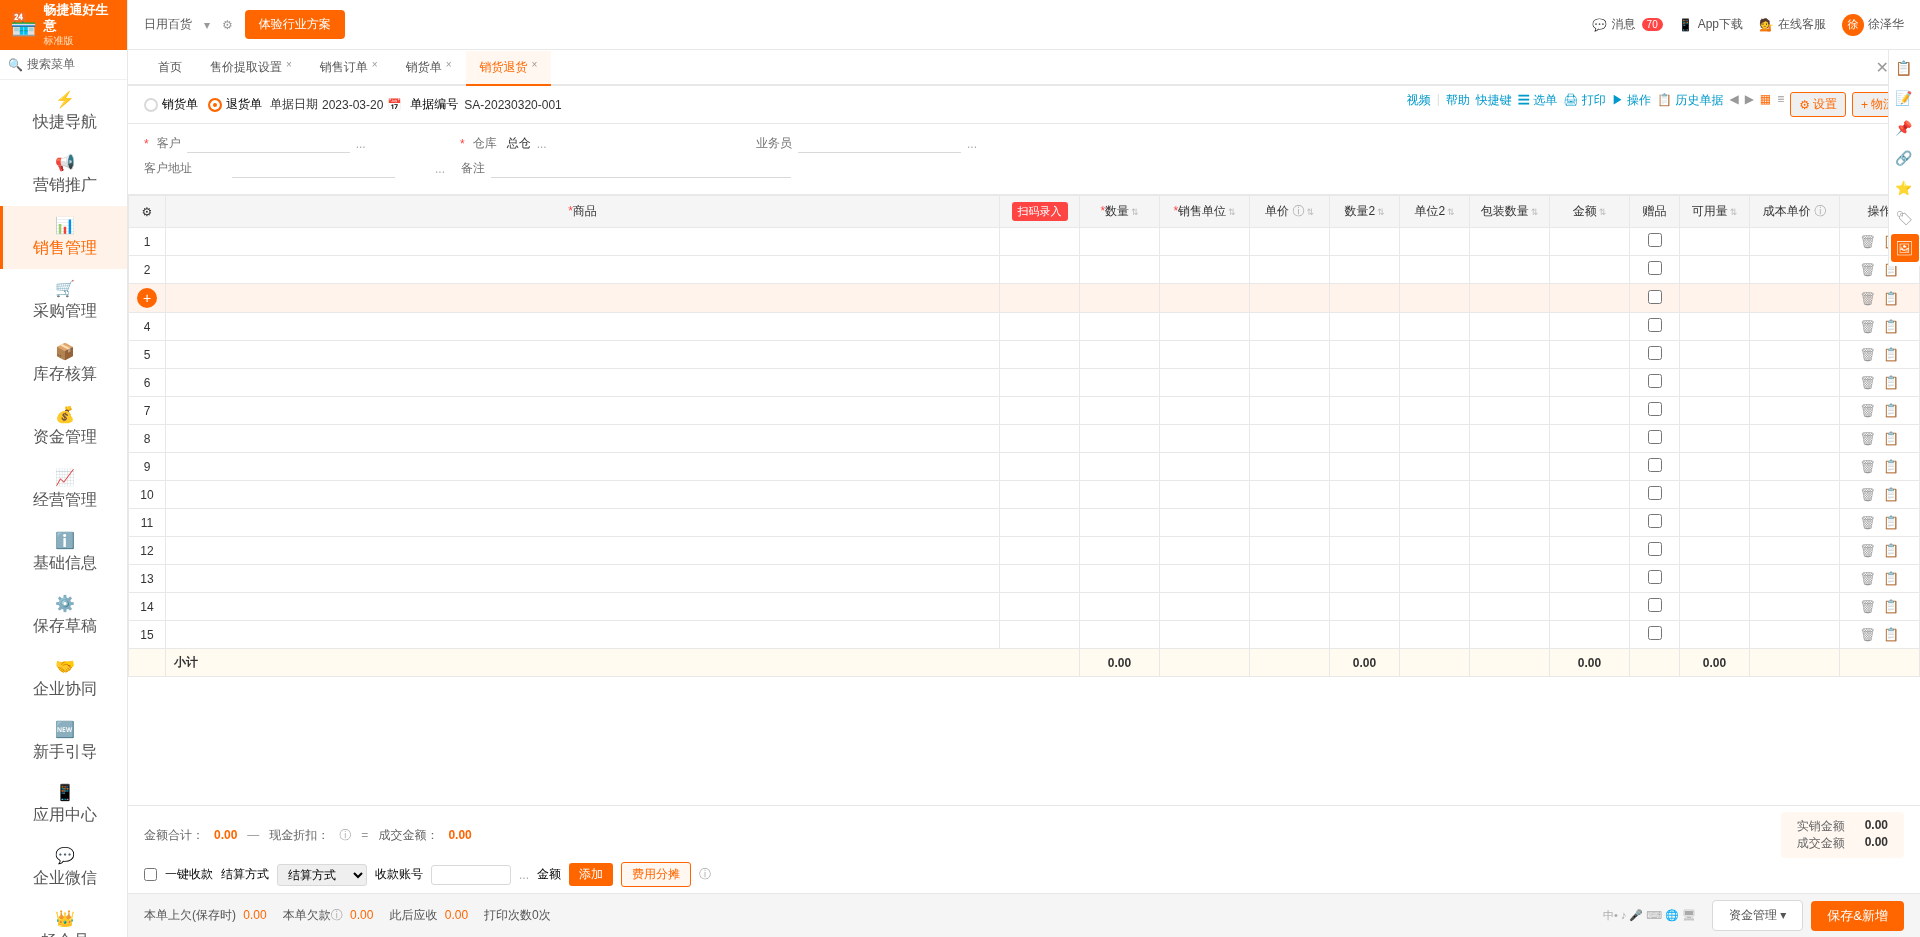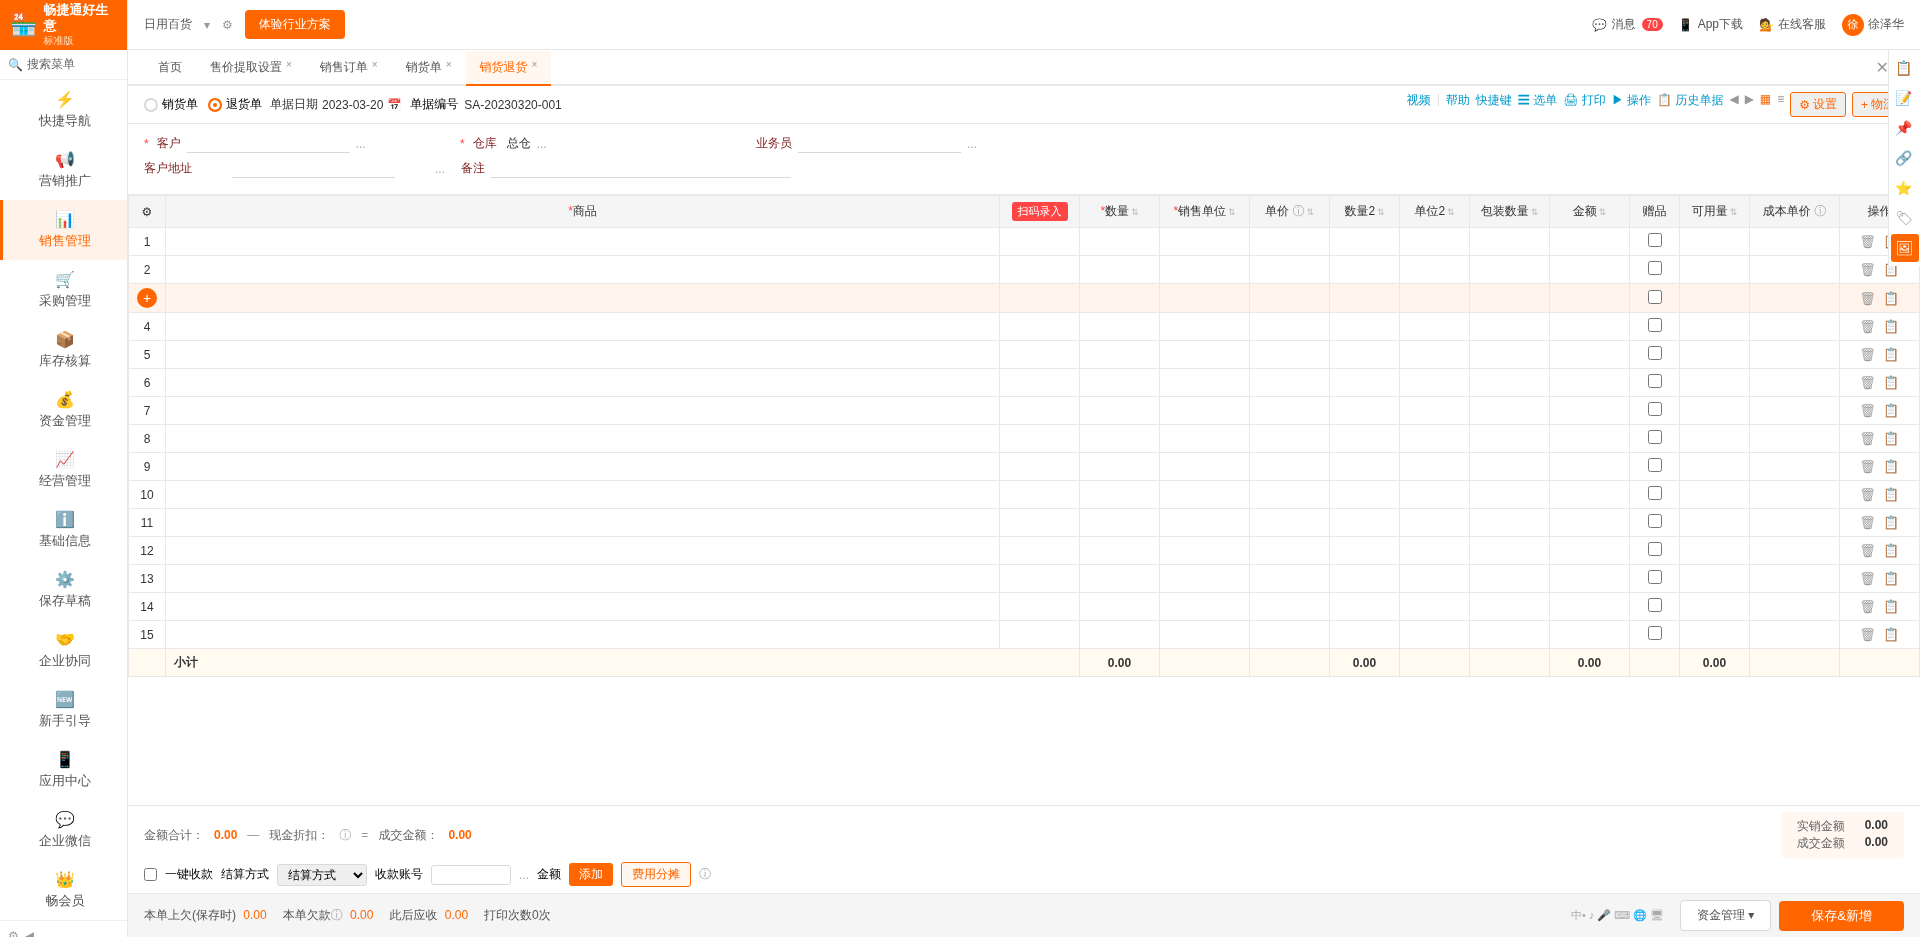--- a/index.html
+++ b/index.html
@@ -21,21 +21,21 @@
       padding: 6px 8px; display: flex; align-items: center; gap: 4px;
       color: #666; cursor: pointer; border-bottom: 1px solid #f0f0f0;
     }
     .sidebar-nav-item {
       display: flex; flex-direction: column; align-items: center; justify-content: center;
       padding: 10px 4px; cursor: pointer; color: #555; gap: 3px;
       border-left: 3px solid transparent;
     }
     .sidebar-nav-item.active { background: #fff2e8; color: #ff6600; border-left: 3px solid #ff6600; }
     .sidebar-nav-icon { font-size: 16px; }
-    .sidebar-nav-label { font-size: 13px; }
+    .sidebar-nav-label { font-size: 16px; }
     .sidebar-bottom {
       margin-top: auto; padding: 8px; display: flex; align-items: center; gap: 6px;
       border-top: 1px solid #f0f0f0; color: #999; cursor: pointer;
     }
 
     
     .main {
       margin-left: 128px; height: 937px; display: flex; flex-direction: column;
     }
 
@@ -79,21 +79,21 @@
     }
     .toolbar-right { margin-left: auto; display: flex; gap: 6px; }
 
     
     .form-area {
       background: #fff; padding: 10px 16px;
       border-bottom: 1px solid #e8e8e8;
     }
     .form-row { display: flex; align-items: center; gap: 16px; margin-bottom: 6px; }
     .form-field { display: flex; align-items: center; gap: 6px; }
-    .form-label { color: #7f1d1d; white-space: nowrap; }
+    .form-label { color: #737373; white-space: nowrap; }
     .form-label-required { color: #ff4444; margin-right: 2px; }
     .form-input {
       border: none; border-bottom: 1px solid #d9d9d9; padding: 2px 4px;
       min-width: 120px; outline: none; color: #333;
     }
     .form-input-dots { color: #aaa; cursor: pointer; }
     .form-date { display: flex; align-items: center; gap: 4px; color: #333; }
     .radio-group { display: flex; align-items: center; gap: 10px; }
     .radio-item { display: flex; align-items: center; gap: 4px; cursor: pointer; }
     .radio-circle { width: 14px; height: 14px; border-radius: 50%; border: 2px solid #d9d9d9; }
@@ -177,21 +177,21 @@
     }
     .bottom-info { color: #555; }
     .bottom-print { color: #555; }
     .bottom-icons { display: flex; gap: 4px; margin-left: auto; align-items: center; }
     .bottom-btn-save {
       background: #fff; border: 1px solid #d9d9d9; border-radius: 4px;
       padding: 6px 16px; cursor: pointer; color: #555;
     }
     .bottom-btn-save-new {
       background: #ff6600; color: #fff; border: none; border-radius: 4px;
-      padding: 6px 32px; cursor: pointer; font-size: 13px;
+      padding: 6px 16px; cursor: pointer; font-size: 13px;
     }
     .bottom-right { display: flex; gap: 8px; align-items: center; }
 
     
     .right-sidebar {
       position: fixed; right: 0; top: 50px; width: 32px;
       display: flex; flex-direction: column; align-items: center;
       gap: 2px; background: #fff; border-left: 1px solid #e8e8e8; z-index: 10;
       padding: 4px 0;
     }

